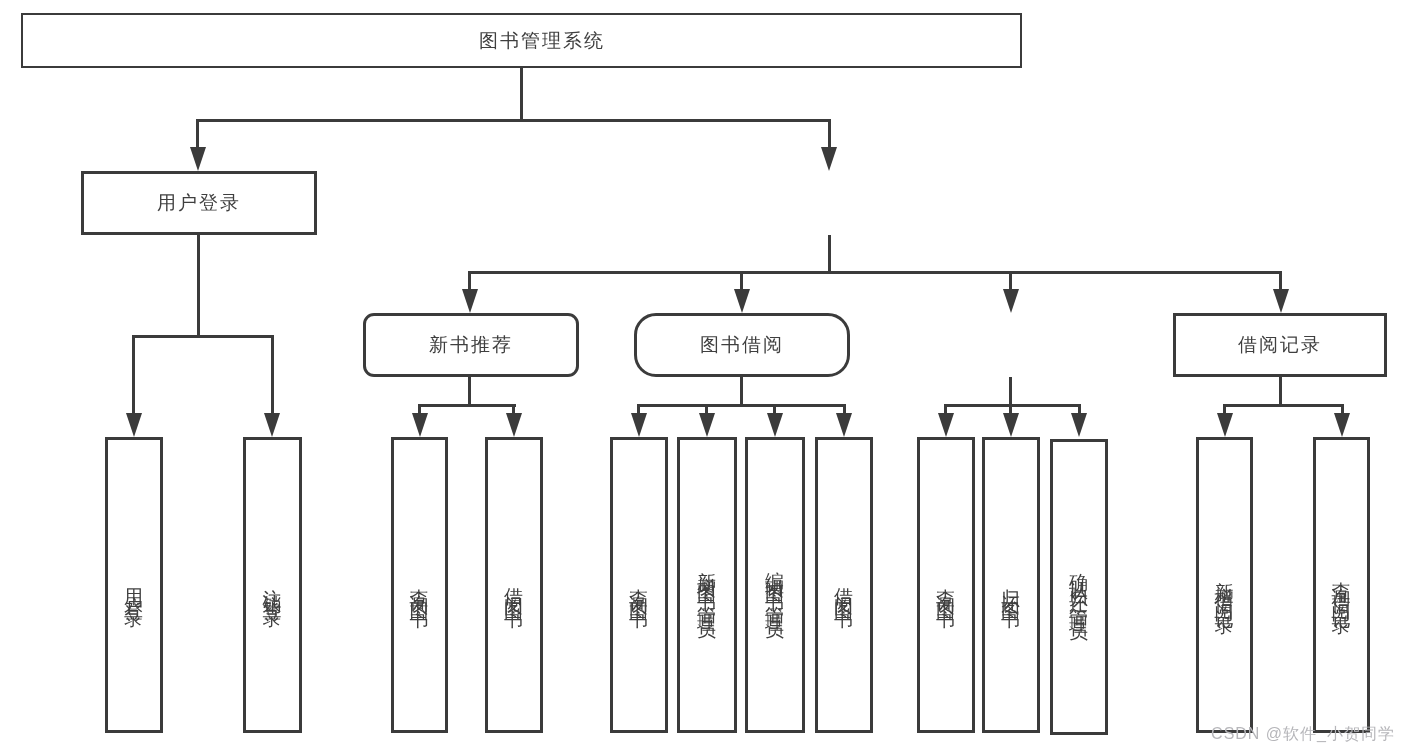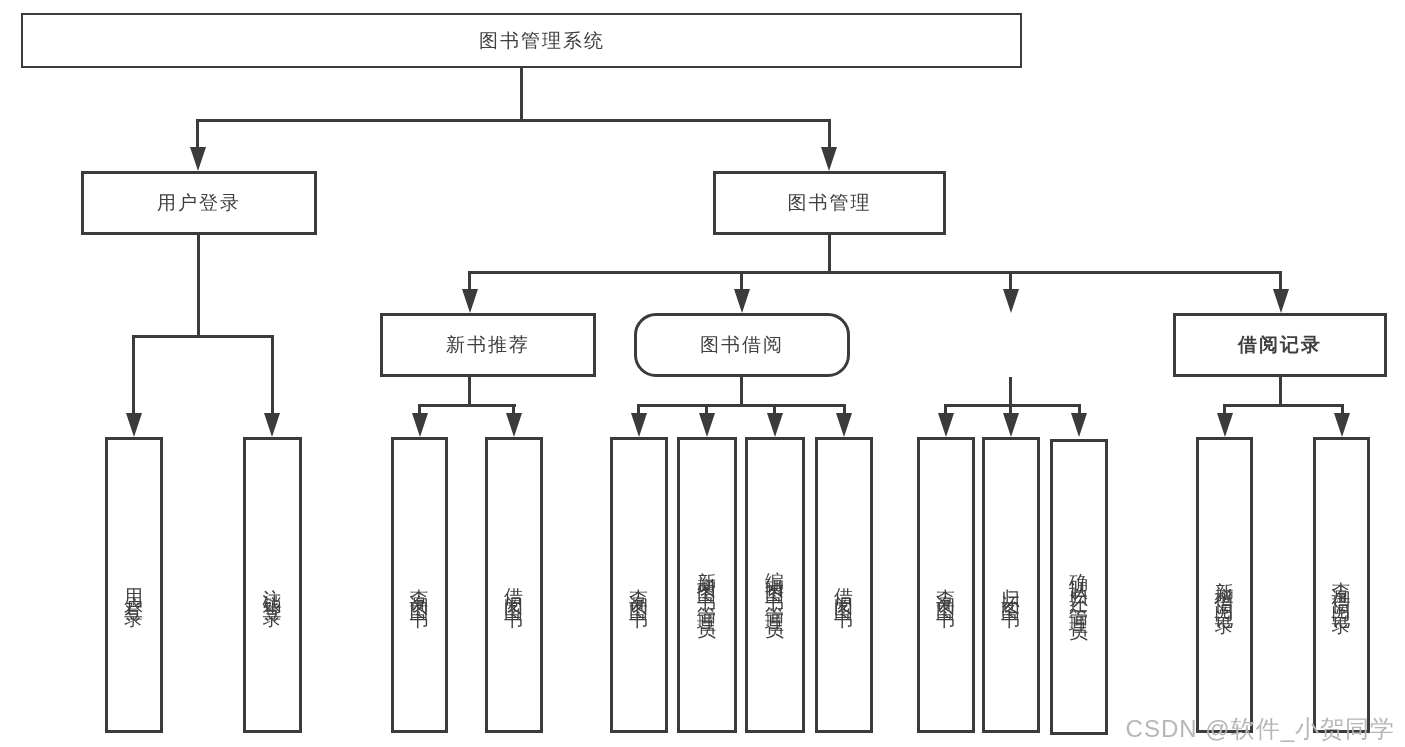--- a/index.html
+++ b/index.html
@@ -37,21 +37,21 @@
   .hline{position:absolute;height:3px;background:var(--line);}
   .arrowhead{
     position:absolute;width:0;height:0;
     border-left:8px solid transparent;
     border-right:8px solid transparent;
     border-top:24px solid var(--line);
   }
   .watermark{
     position:absolute;
     right:10px;bottom:2px;
-    font-size:24px;
+    font-size:16px;
     letter-spacing:1px;
     color:#b6b6ba;
     pointer-events:none;
   }
 </style>
 </head>
 <body>
 
 <div class="canvas">
 
@@ -59,43 +59,42 @@
 
   <div class="vline" style="left:520px;top:68px;height:52px;"></div>
   <div class="hline" style="left:196px;top:119px;width:634px;"></div>
 
   <div class="vline" style="left:196px;top:119px;height:32px;"></div>
   <div class="arrowhead" style="left:190px;top:147px;"></div>
   <div class="vline" style="left:828px;top:119px;height:32px;"></div>
   <div class="arrowhead" style="left:821px;top:147px;"></div>
 
   <div class="box hbox" style="left:81px;top:171px;width:236px;height:64px;">用户登录</div>
-  <div class="box hbox" style="left:713px;top:171px;width:233px;height:64px;">图书管理</div>
 
   <div class="vline" style="left:197px;top:235px;height:102px;"></div>
   <div class="hline" style="left:132px;top:335px;width:142px;"></div>
   <div class="vline" style="left:132px;top:335px;height:82px;"></div>
   <div class="arrowhead" style="left:126px;top:413px;"></div>
   <div class="vline" style="left:271px;top:335px;height:82px;"></div>
   <div class="arrowhead" style="left:264px;top:413px;"></div>
 
   <div class="vline" style="left:828px;top:235px;height:38px;"></div>
   <div class="hline" style="left:468px;top:271px;width:814px;"></div>
   <div class="vline" style="left:468px;top:271px;height:22px;"></div>
   <div class="arrowhead" style="left:462px;top:289px;"></div>
   <div class="vline" style="left:740px;top:271px;height:22px;"></div>
   <div class="arrowhead" style="left:734px;top:289px;"></div>
   <div class="vline" style="left:1009px;top:271px;height:22px;"></div>
   <div class="arrowhead" style="left:1003px;top:289px;"></div>
   <div class="vline" style="left:1279px;top:271px;height:22px;"></div>
   <div class="arrowhead" style="left:1273px;top:289px;"></div>
 
-  <div class="box hbox" style="left:380px;top:313px;width:216px;height:64px;">新书推荐</div>
+  <div class="box hbox" style="left:363px;top:313px;width:216px;height:64px;border-radius:11px;">新书推荐</div>
   <div class="box hbox" style="left:634px;top:313px;width:216px;height:64px;border-radius:22px;">图书借阅</div>
-  <div class="box hbox" style="left:1173px;top:313px;width:214px;height:64px;font-weight:bold;">借阅记录</div>
+  <div class="box hbox" style="left:1173px;top:313px;width:214px;height:64px;">借阅记录</div>
 
   <div class="vline" style="left:468px;top:377px;height:30px;"></div>
   <div class="vline" style="left:740px;top:377px;height:30px;"></div>
   <div class="vline" style="left:1009px;top:377px;height:30px;"></div>
   <div class="vline" style="left:1279px;top:377px;height:30px;"></div>
 
   <div class="hline" style="left:418px;top:404px;width:98px;"></div>
   <div class="hline" style="left:637px;top:404px;width:209px;"></div>
   <div class="hline" style="left:944px;top:404px;width:137px;"></div>
   <div class="hline" style="left:1223px;top:404px;width:121px;"></div>

